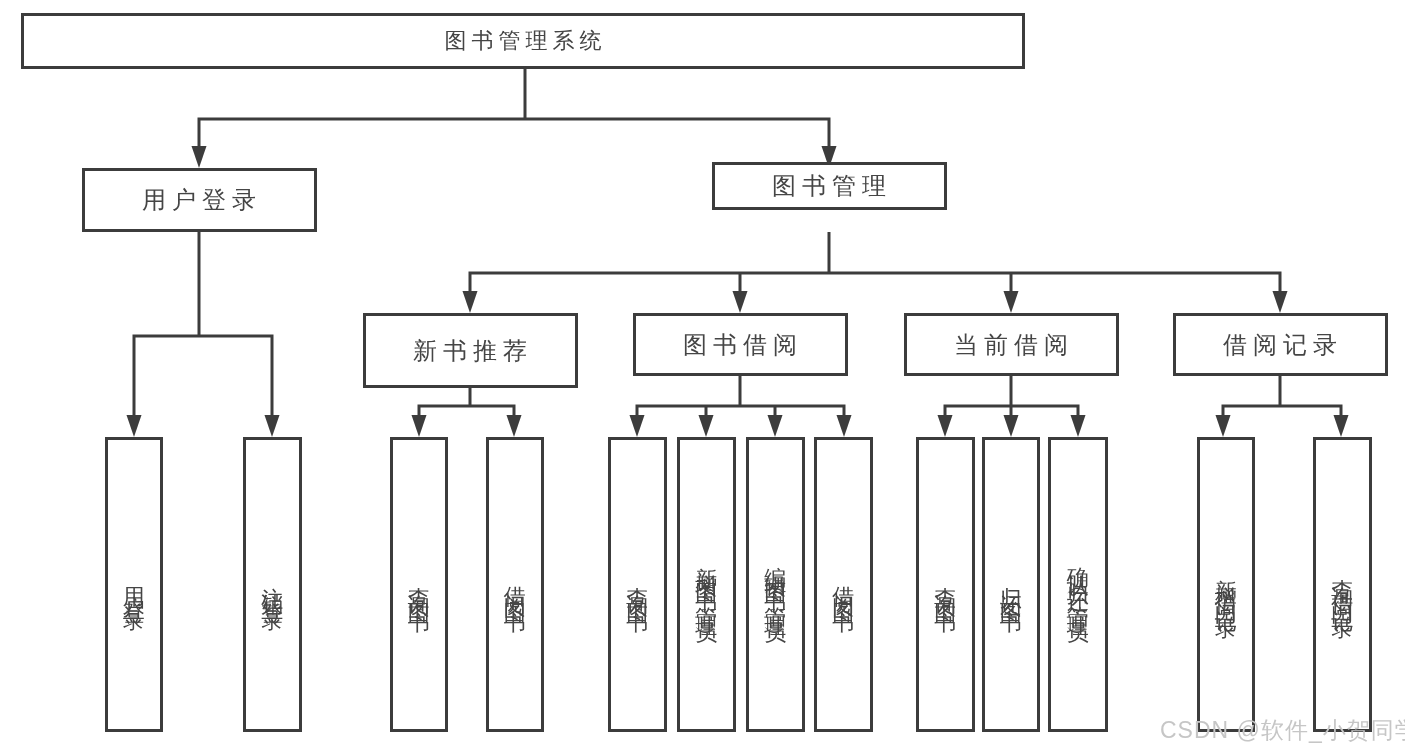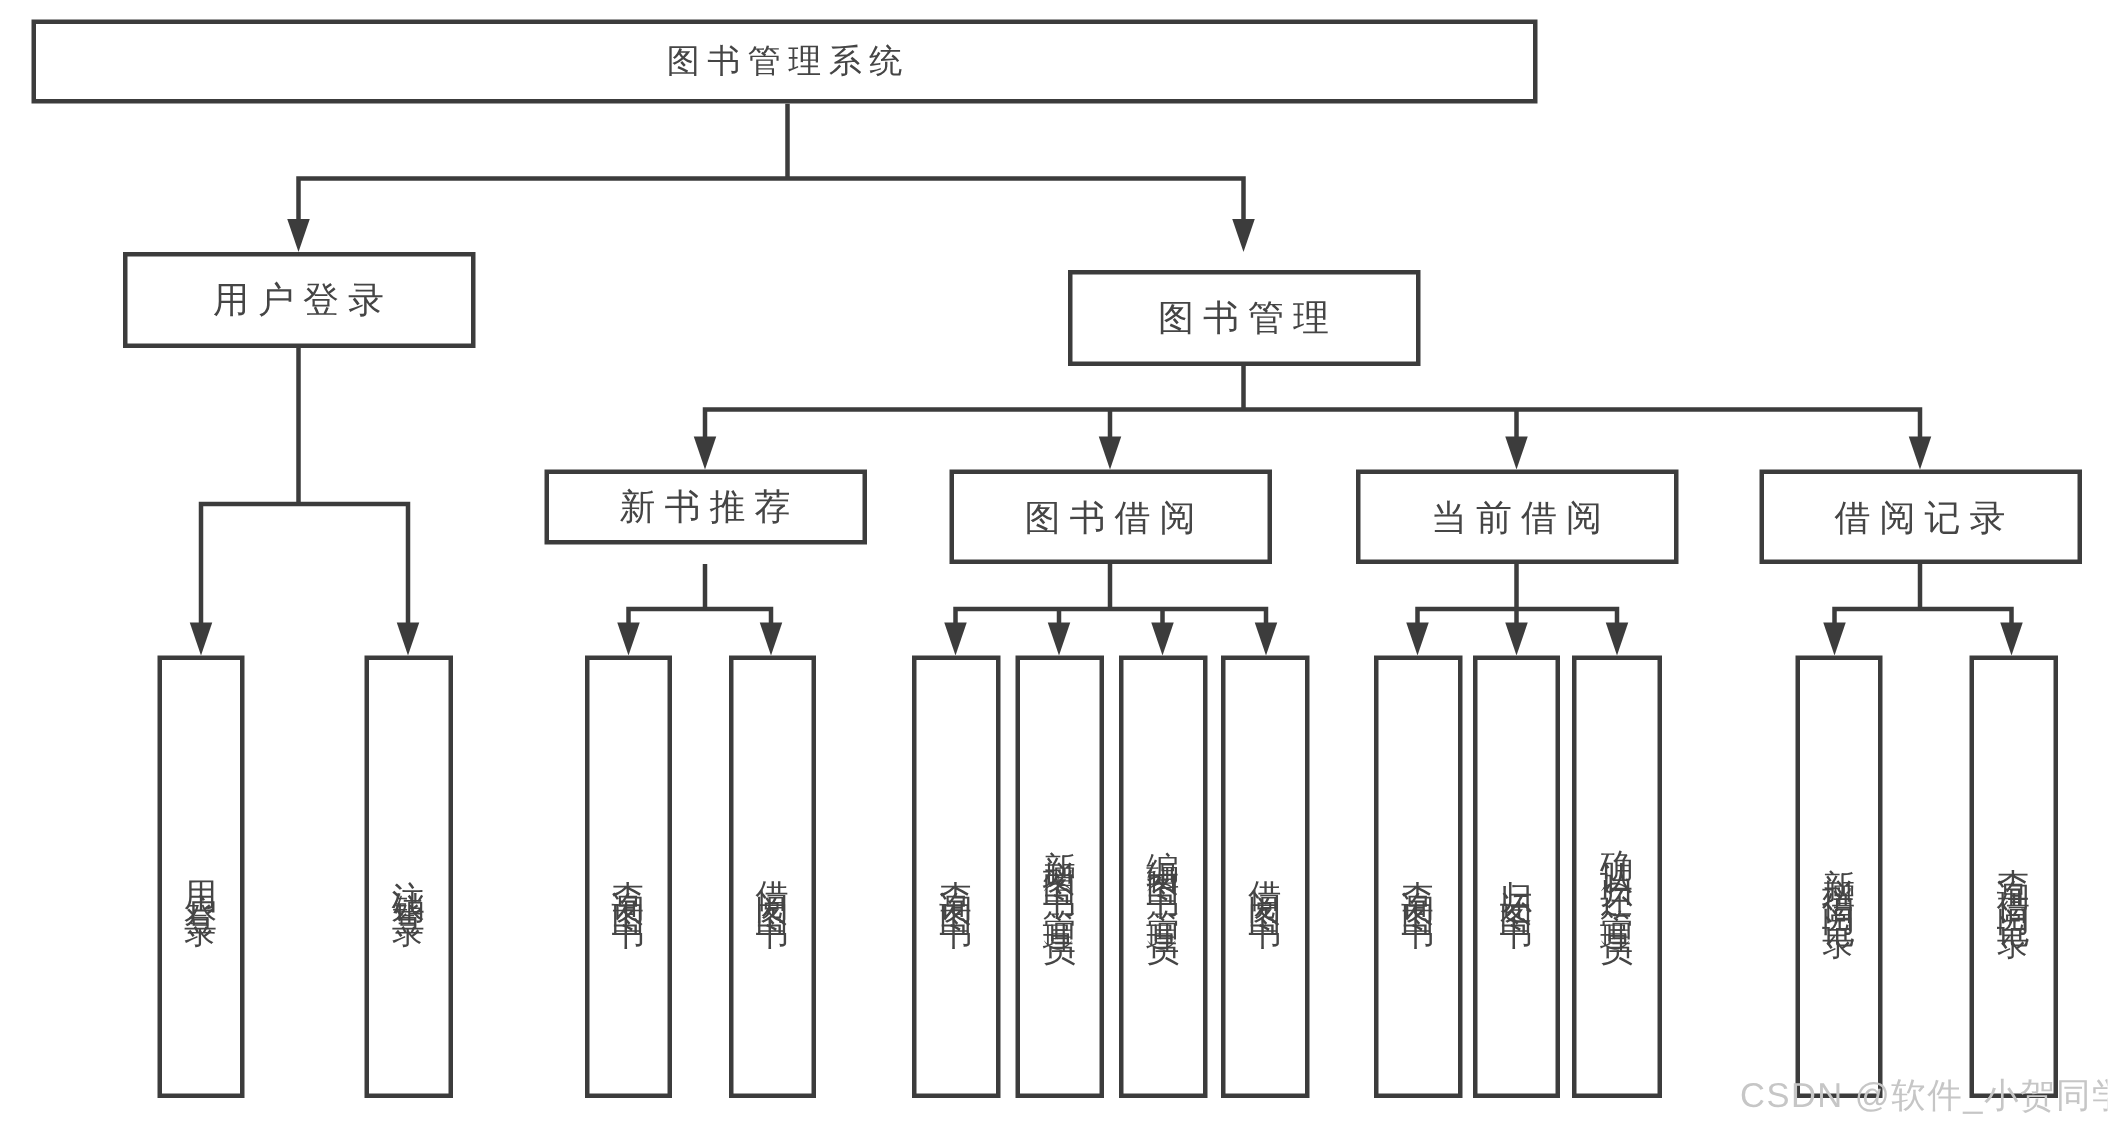--- a/index.html
+++ b/index.html
@@ -82,25 +82,25 @@
     </g>
   </svg>
 
   <div class="node root-box" style="left:21px; top:13px; width:1004px; height:56px;">
     <span>图书管理系统</span>
   </div>
 
   <div class="node h" style="left:82px; top:168px; width:235px; height:64px;">
     <span>用户登录</span>
   </div>
-  <div class="node h" style="left:712px; top:180px; width:235px; height:64px;">
+  <div class="node h" style="left:712px; top:162px; width:235px; height:48px;">
     <span>图书管理</span>
   </div>
 
-  <div class="node h" style="left:363px; top:313px; width:215px; height:50px;">
+  <div class="node h" style="left:363px; top:313px; width:215px; height:75px;">
     <span>新书推荐</span>
   </div>
   <div class="node h" style="left:904px; top:313px; width:215px; height:63px;">
     <span>当前借阅</span>
   </div>
   <div class="node h" style="left:633px; top:313px; width:215px; height:63px;">
     <span>图书借阅</span>
   </div>
   <div class="node h" style="left:1173px; top:313px; width:215px; height:63px;">
     <span>借阅记录</span>

